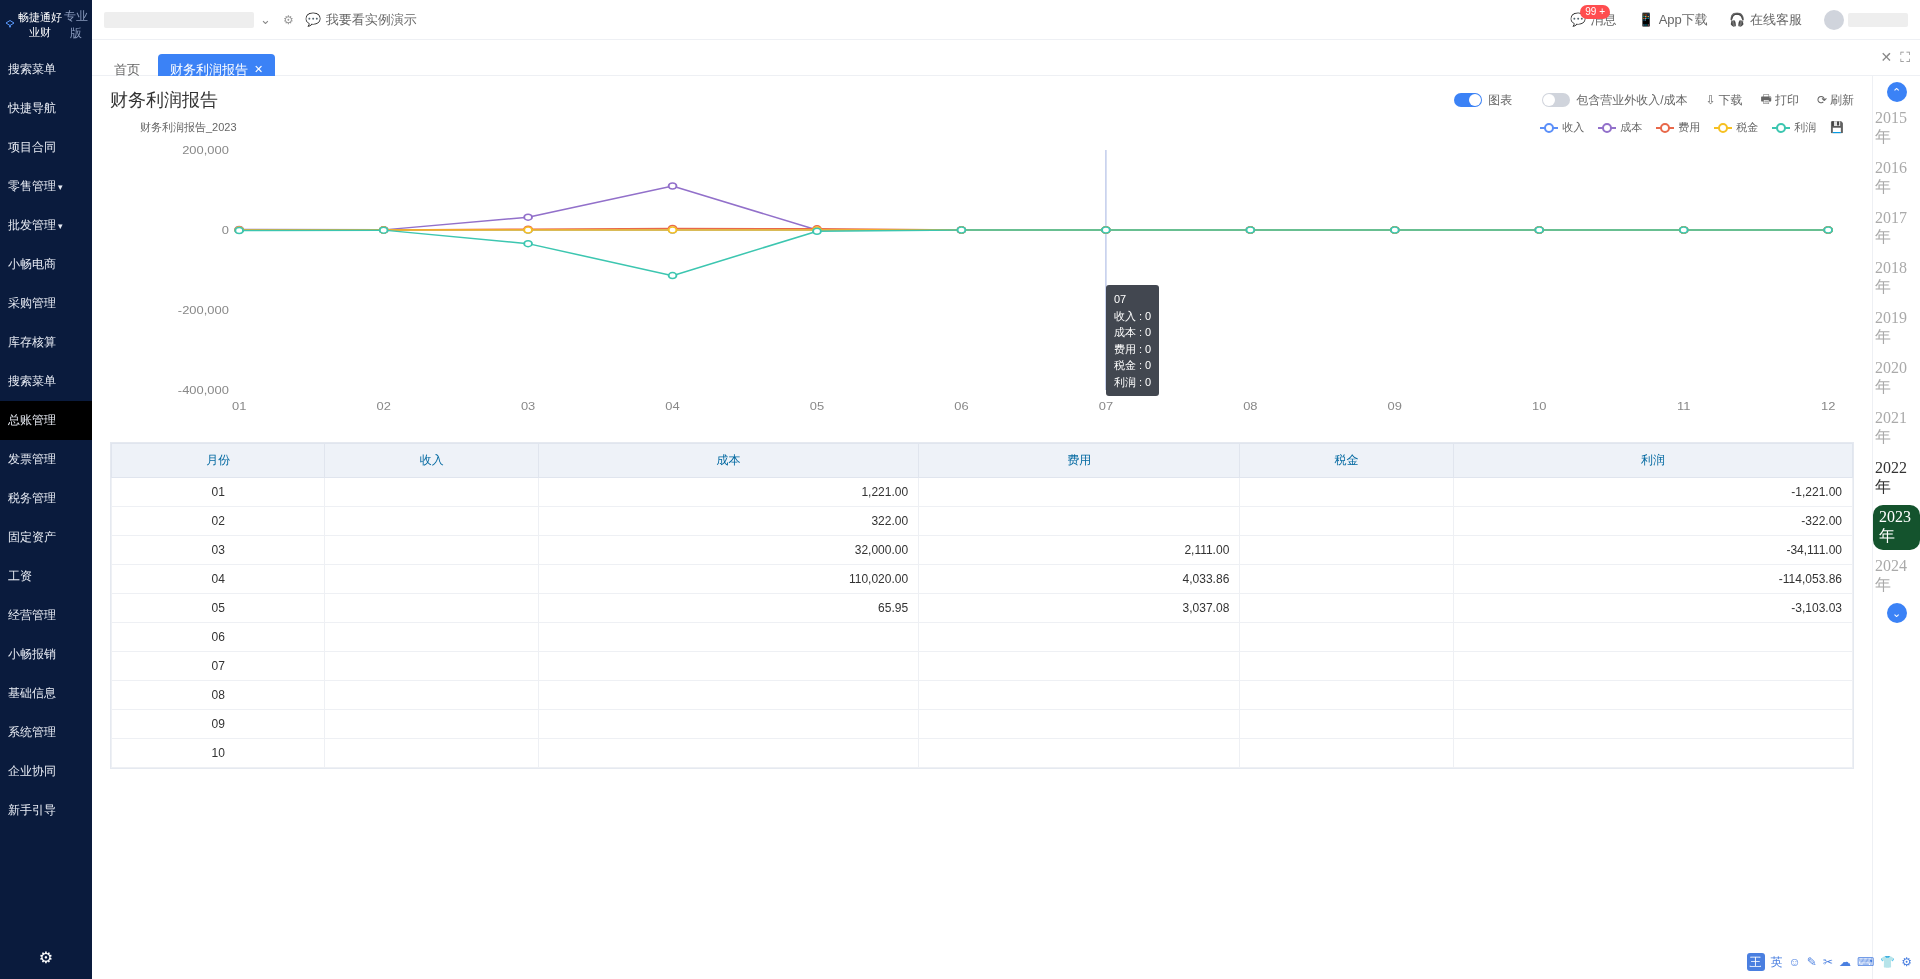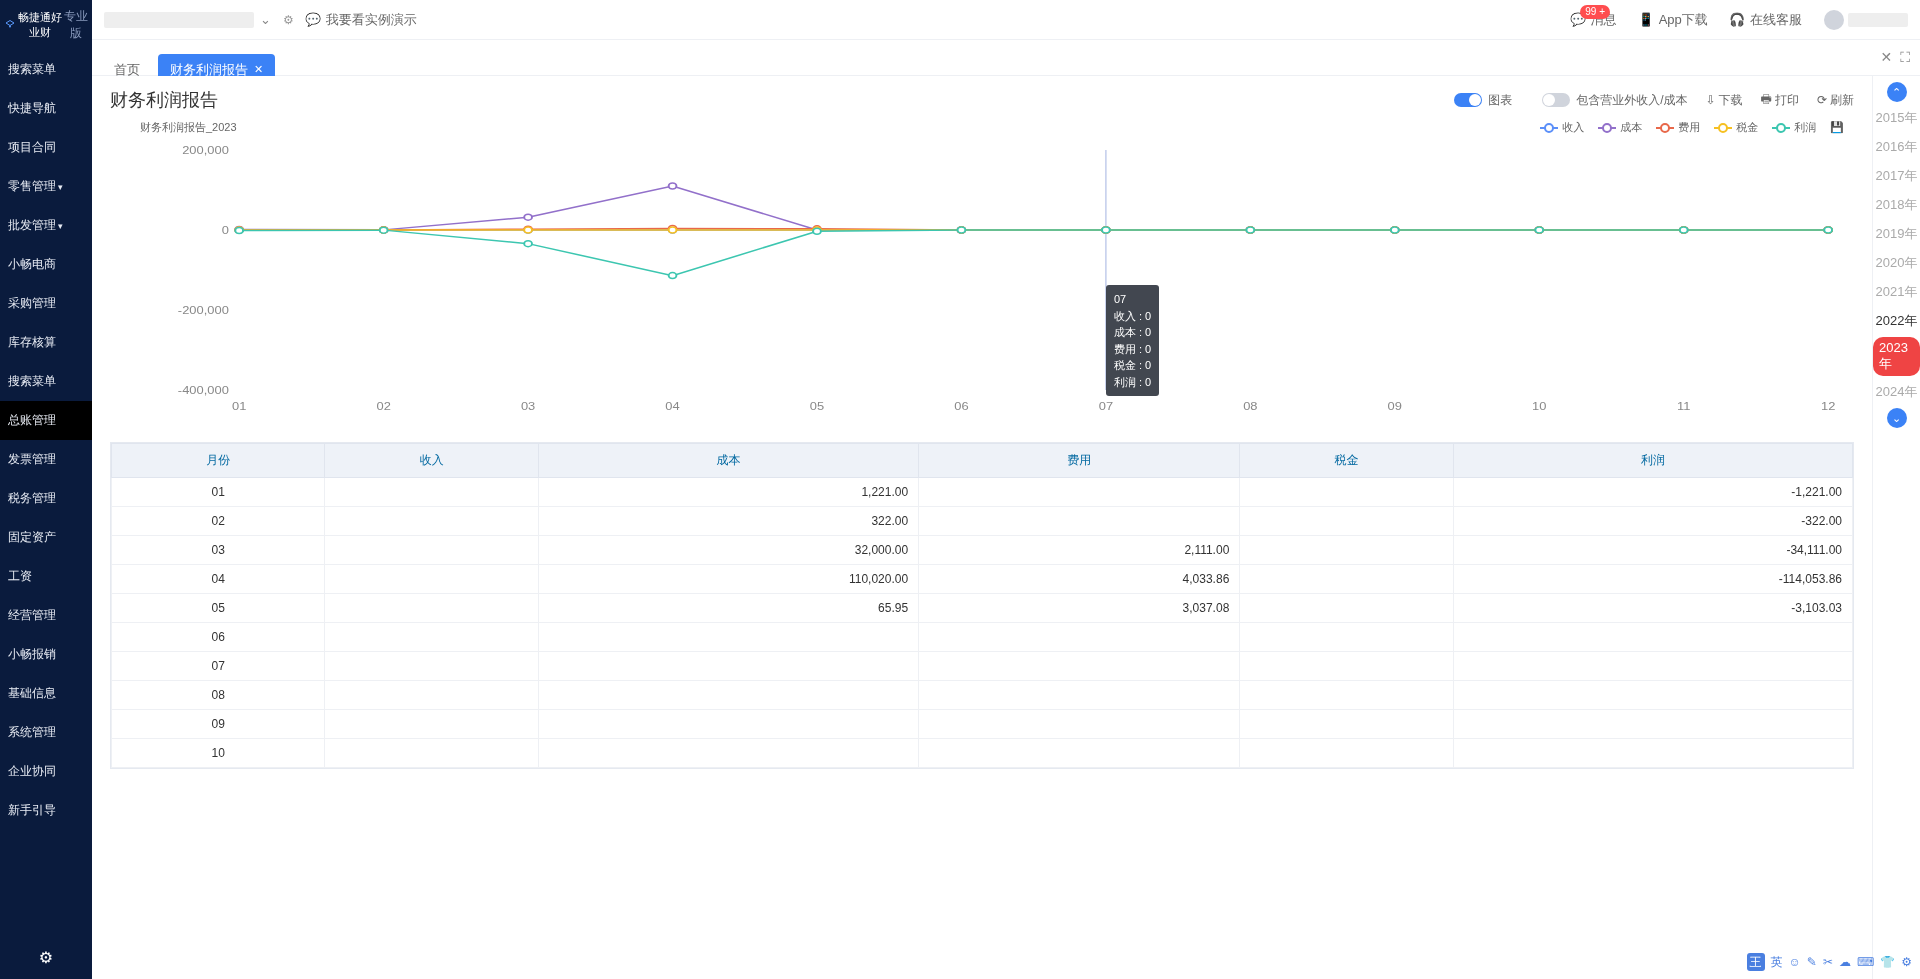--- a/index.html
+++ b/index.html
@@ -53,23 +53,23 @@
 svg.chart { position: absolute; left: 0; top: 20px; width: 100%; height: 280px; }
 .tooltip-box { position: absolute; background: rgba(50,55,65,0.92); color: #fff; font-size: 11px; padding: 6px 8px; border-radius: 3px; line-height: 1.5; }
 .table-wrap { border: 1px solid #e5e9f0; }
 table { width: 100%; border-collapse: collapse; font-size: 12px; }
 th { background: #eef2f8; padding: 8px 10px; text-align: center; border: 1px solid #e0e5ee; color: #0369a1; font-weight: normal; }
 td { padding: 7px 10px; border: 1px solid #eef0f4; }
 td.c { text-align: center; }
 td.r { text-align: right; }
 .year-panel { width: 48px; background: #fff; border-left: 1px solid #eef0f4; display: flex; flex-direction: column; align-items: center; padding: 6px 0; gap: 3px; }
 .year-scroll { width: 20px; height: 20px; border-radius: 50%; background: #3b82f6; color: #fff; display: flex; align-items: center; justify-content: center; font-size: 11px; cursor: pointer; }
-.year-item { font-size: 13px; color: #aaa; padding: 4px 2px; cursor: pointer; }
+.year-item { font-size: 16px; color: #aaa; padding: 4px 2px; cursor: pointer; font-family: Liberation Serif, serif; }
 .year-item.near { color: #333; }
-.year-item.active { background: #ef4444; color: #fff; border-radius: 10px; padding: 3px 6px; }
+.year-item.active { background: #14532d; color: #fff; border-radius: 10px; padding: 3px 6px; }
 .ime-bar { position: fixed; bottom: 8px; right: 8px; display: flex; gap: 6px; align-items: center; }
 .ime-bar .ime-icon { width: 18px; height: 18px; border-radius: 3px; display: flex; align-items: center; justify-content: center; font-size: 12px; cursor: pointer; }
 .ime-main { background: #4a7fe0; color: #fff; }
 .ime-rest { color: #4a7fe0; }
 </style>
 </head>
 <body>
 
 <div class="app">
   <div class="sidebar">

